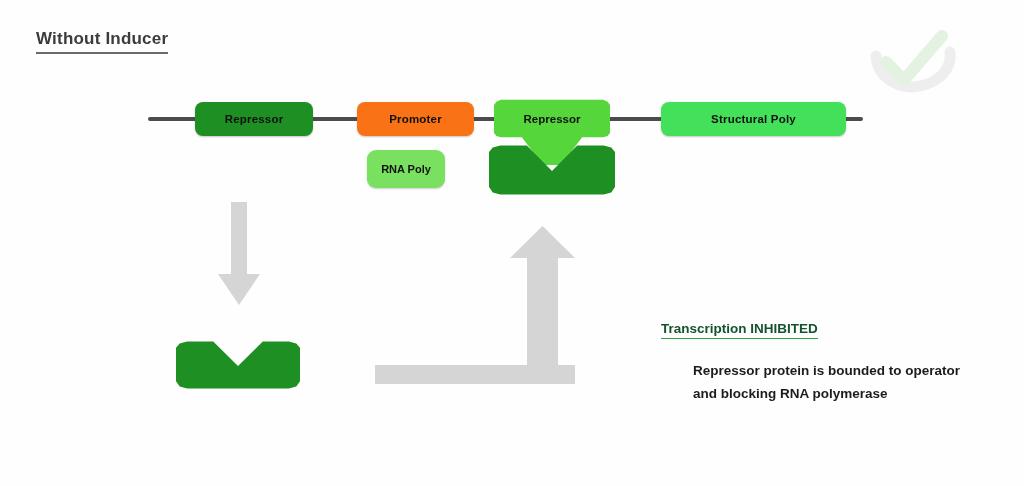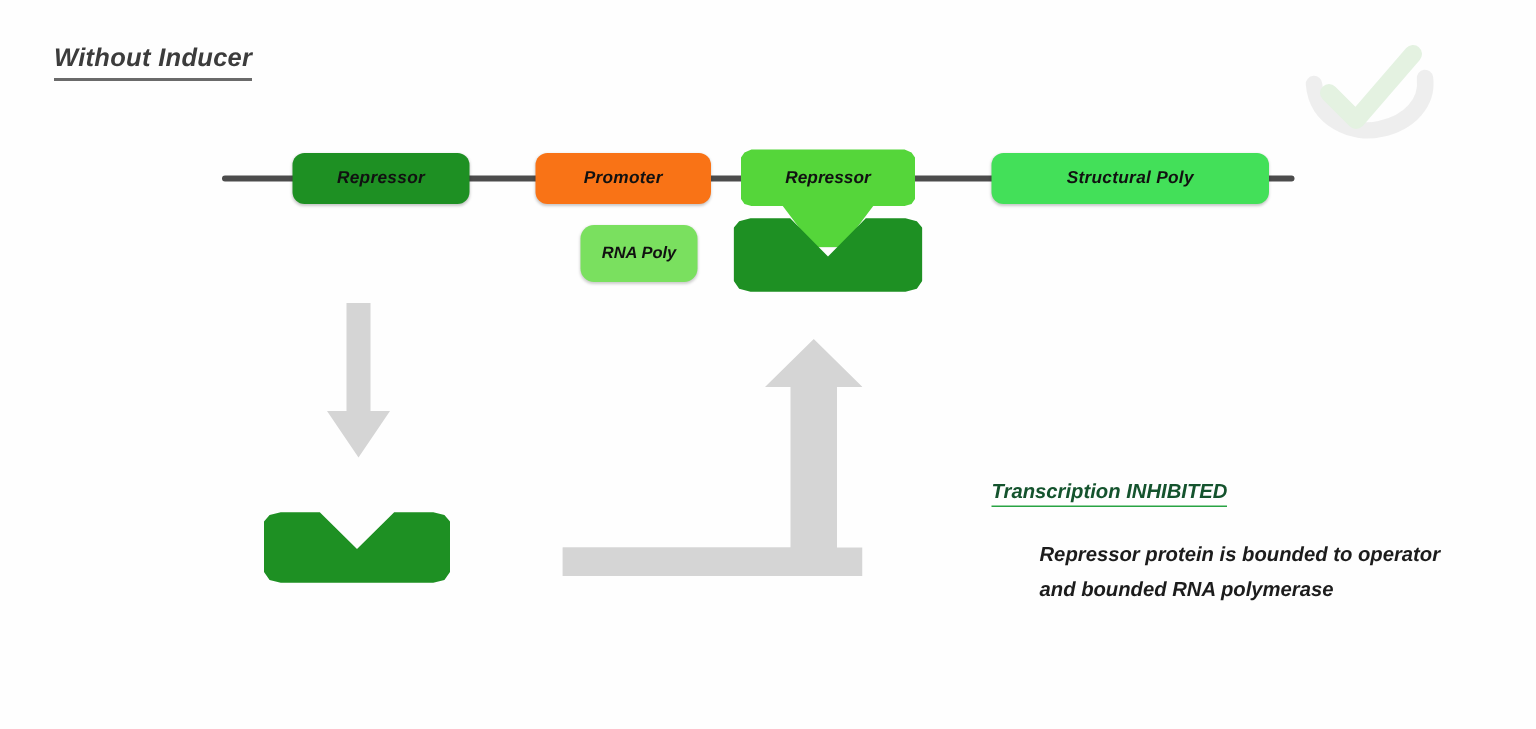--- a/index.html
+++ b/index.html
@@ -10,21 +10,20 @@
     background: #ffffff;
     font-family: "Liberation Sans", sans-serif;
     overflow: hidden;
   }
 
   #stage {
     position: relative;
     width: 1024px;
     height: 486px;
     background: #fefefe;
-    font-style: italic;
   }
 
   
   #title {
     position: absolute;
     left: 36px;
     top: 30px;
     font-size: 17px;
     font-weight: 600;
     color: #3c3c3c;
@@ -80,21 +79,20 @@
   #box-rnapoly {
     position: absolute;
     left: 367px; top: 150px;
     width: 78px; height: 38px;
     border-radius: 9px;
     background: #7ae05f;
     display: flex; align-items: center; justify-content: center;
     font-size: 11px; font-weight: 700; color: #111111;
     box-shadow: 0 1px 2px rgba(0,0,0,.2);
     white-space: nowrap;
-    margin-left: 20px;
   }
 
   
   #operator-group {
     position: absolute;
     left: 494px;
     top: 99px;
     width: 116px;
     height: 66px;
   }
@@ -223,17 +221,17 @@
       <path d="M0 139 H158 V32 H183 L170 32 L170 139 H200 V158 H0 Z" fill="#d5d5d5"></path>
       <path d="M152 158 H183 V32 H200 L167.5 0 L135 32 H152 Z" fill="#d5d5d5"></path>
       <rect x="0" y="139" width="183" height="19" fill="#d5d5d5"></rect>
     </svg>
   </div>
 
   <div id="conclusion">
     <div id="conclusion-heading">Transcription INHIBITED</div>
     <div id="conclusion-body">
       <div class="conclusion-line">Repressor protein is bounded to operator</div>
-      <div class="conclusion-line">and bounded RNA polymerase</div>
+      <div class="conclusion-line">and blocking RNA polymerase</div>
     </div>
   </div>
 
 </div>
 
 </body></html>

